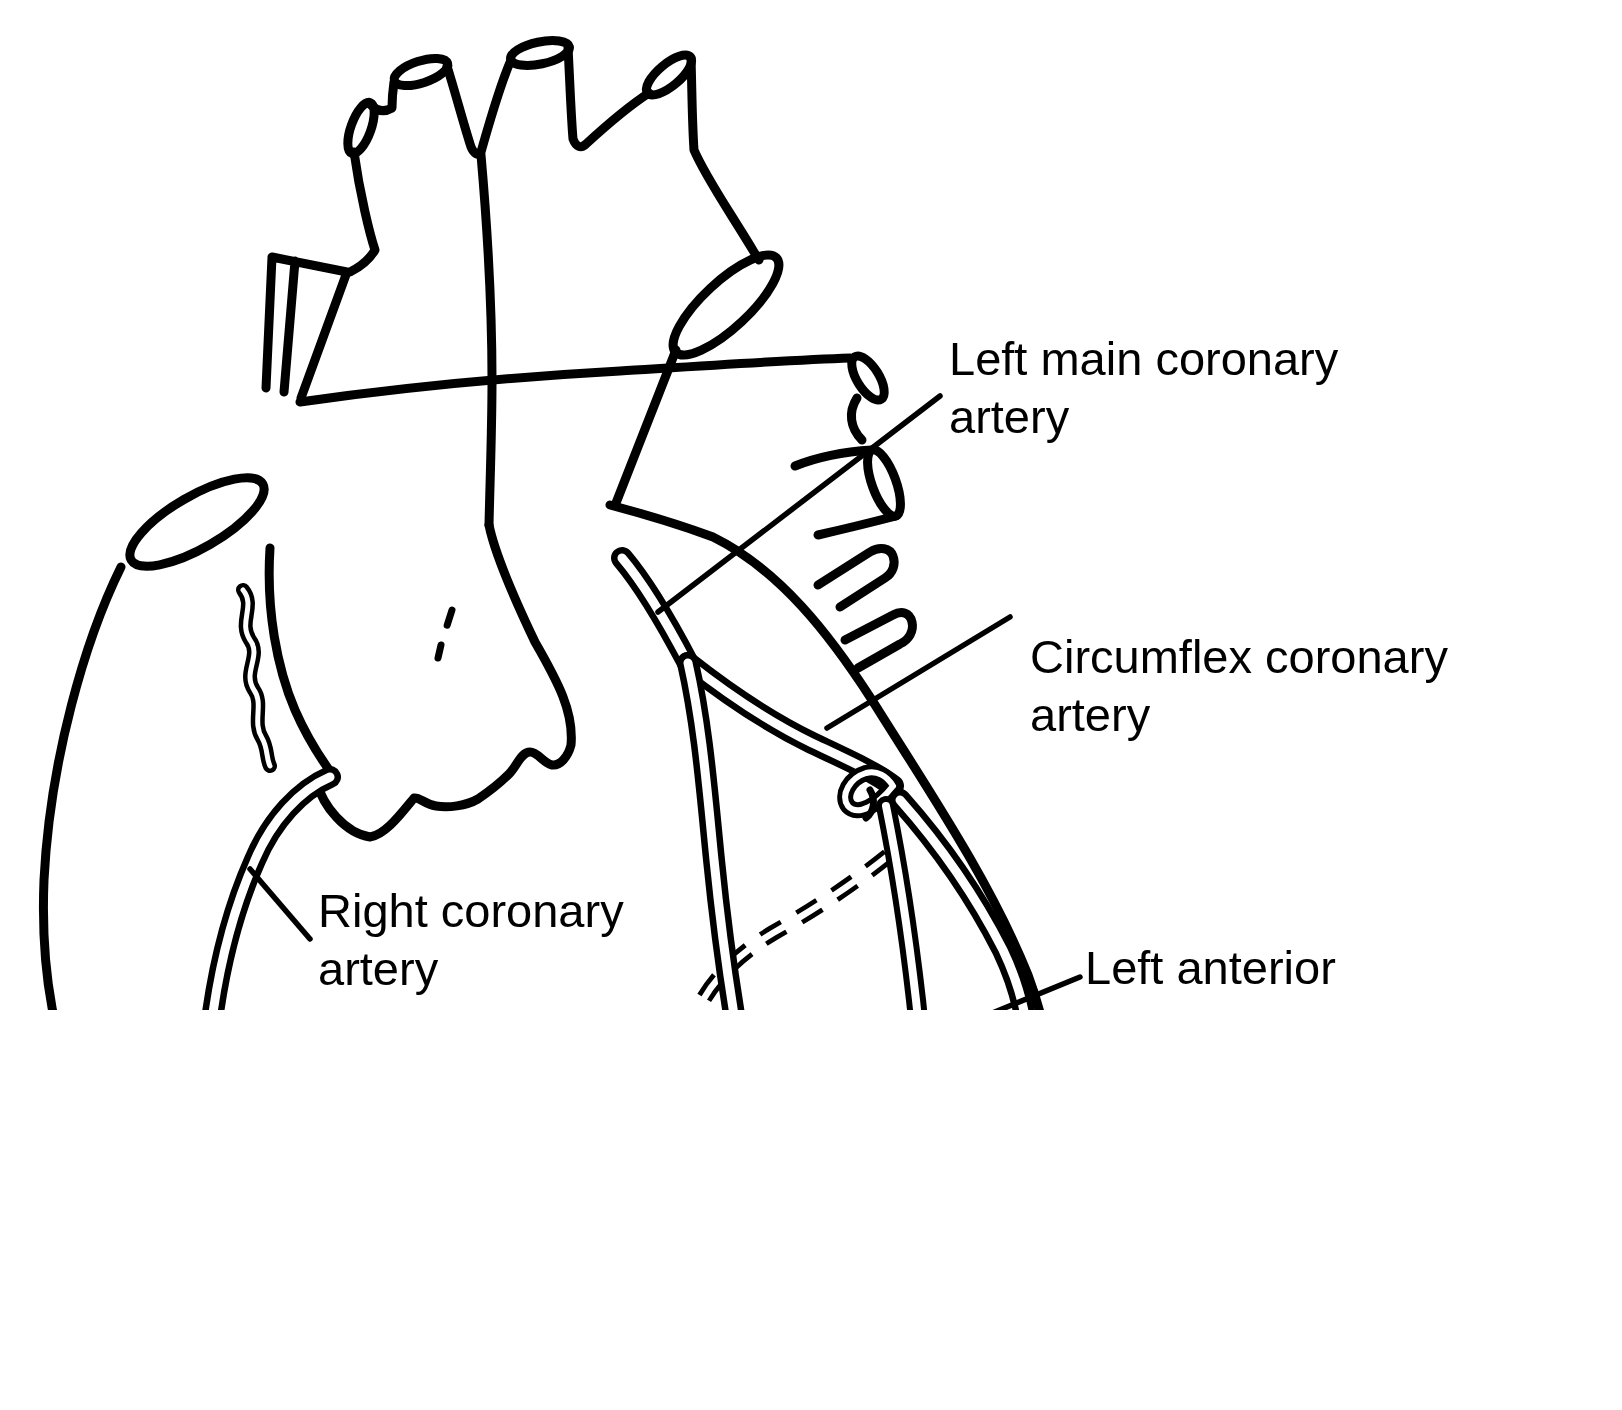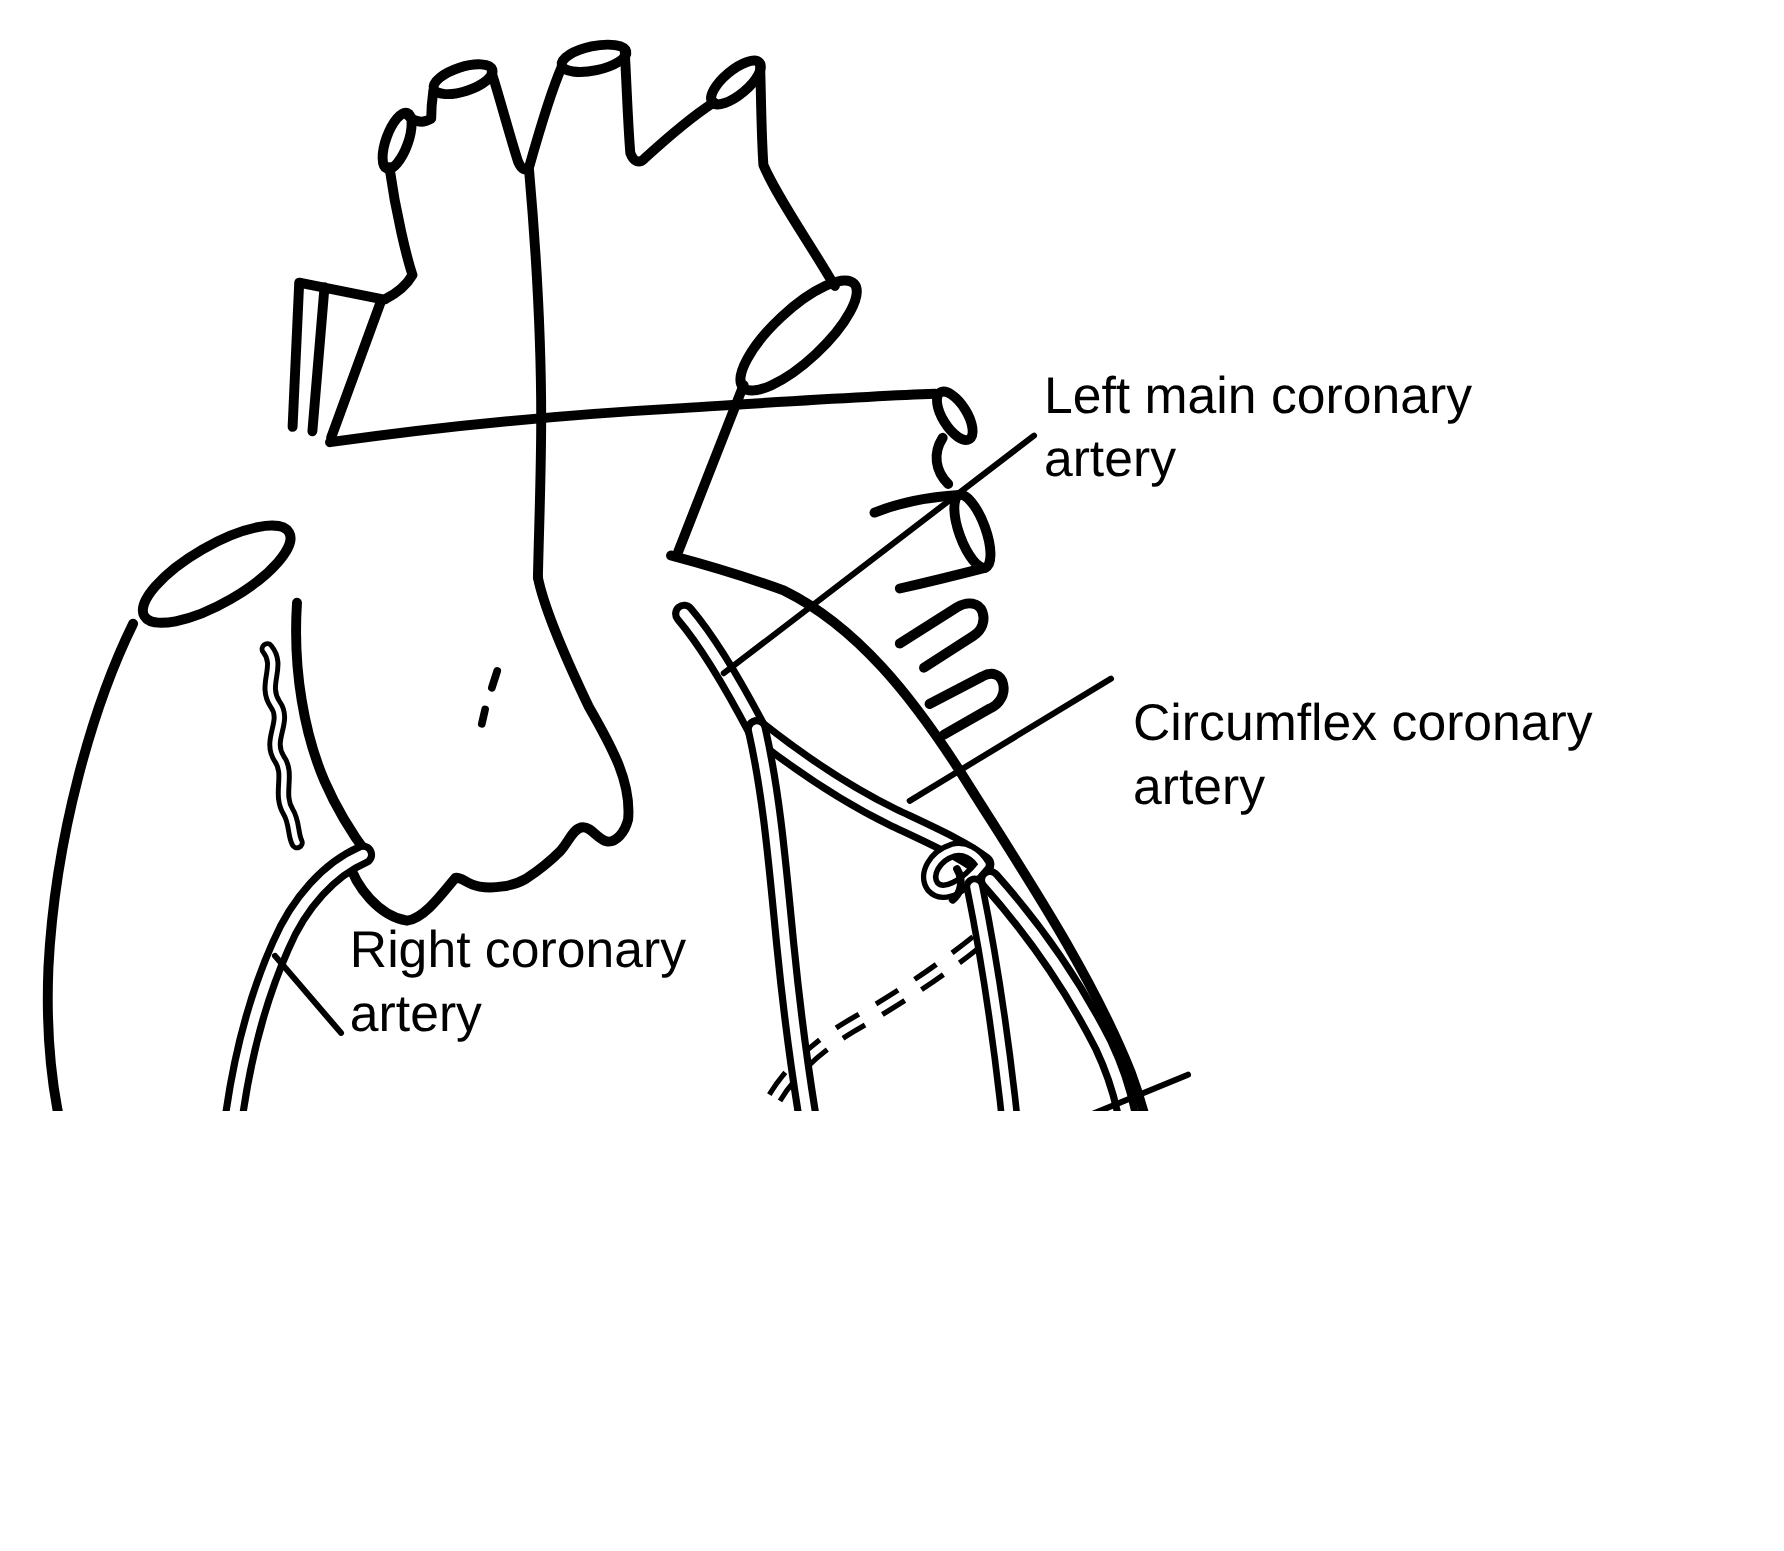--- a/index.html
+++ b/index.html
@@ -153,19 +153,20 @@
 </svg>
 
   <div class="label" style="left:949px;top:330px;">
     <div>Left main coronary</div>
     <div>artery</div>
   </div>
   <div class="label" style="left:1030px;top:592px;margin-top:36px;">
     <div>Circumflex coronary</div>
     <div>artery</div>
   </div>
-  <div class="label" style="left:318px;top:834px;">
+  <div class="label" style="left:318px;top:882px;">
     <div>Right coronary</div>
     <div>artery</div>
   </div>
   <div class="label" style="left:1085px;top:939px;">
+    <div>Left anterior</div>
   </div>
 </div>
 
 </body></html>

